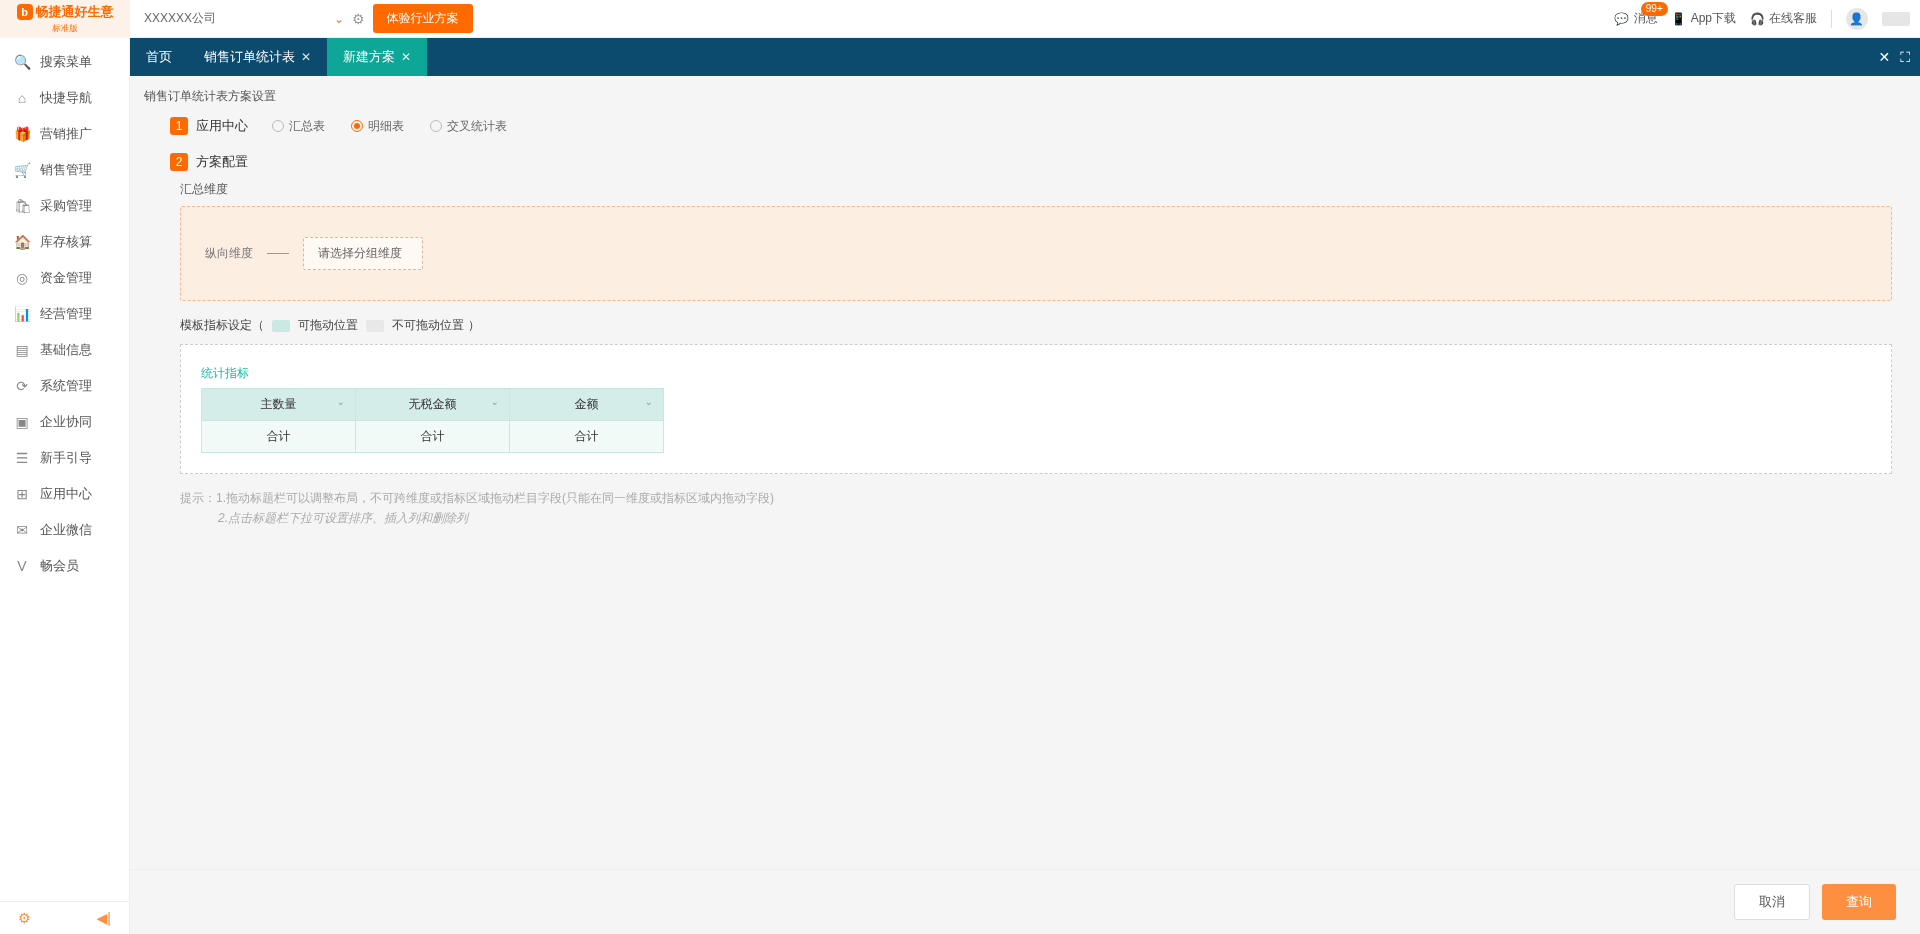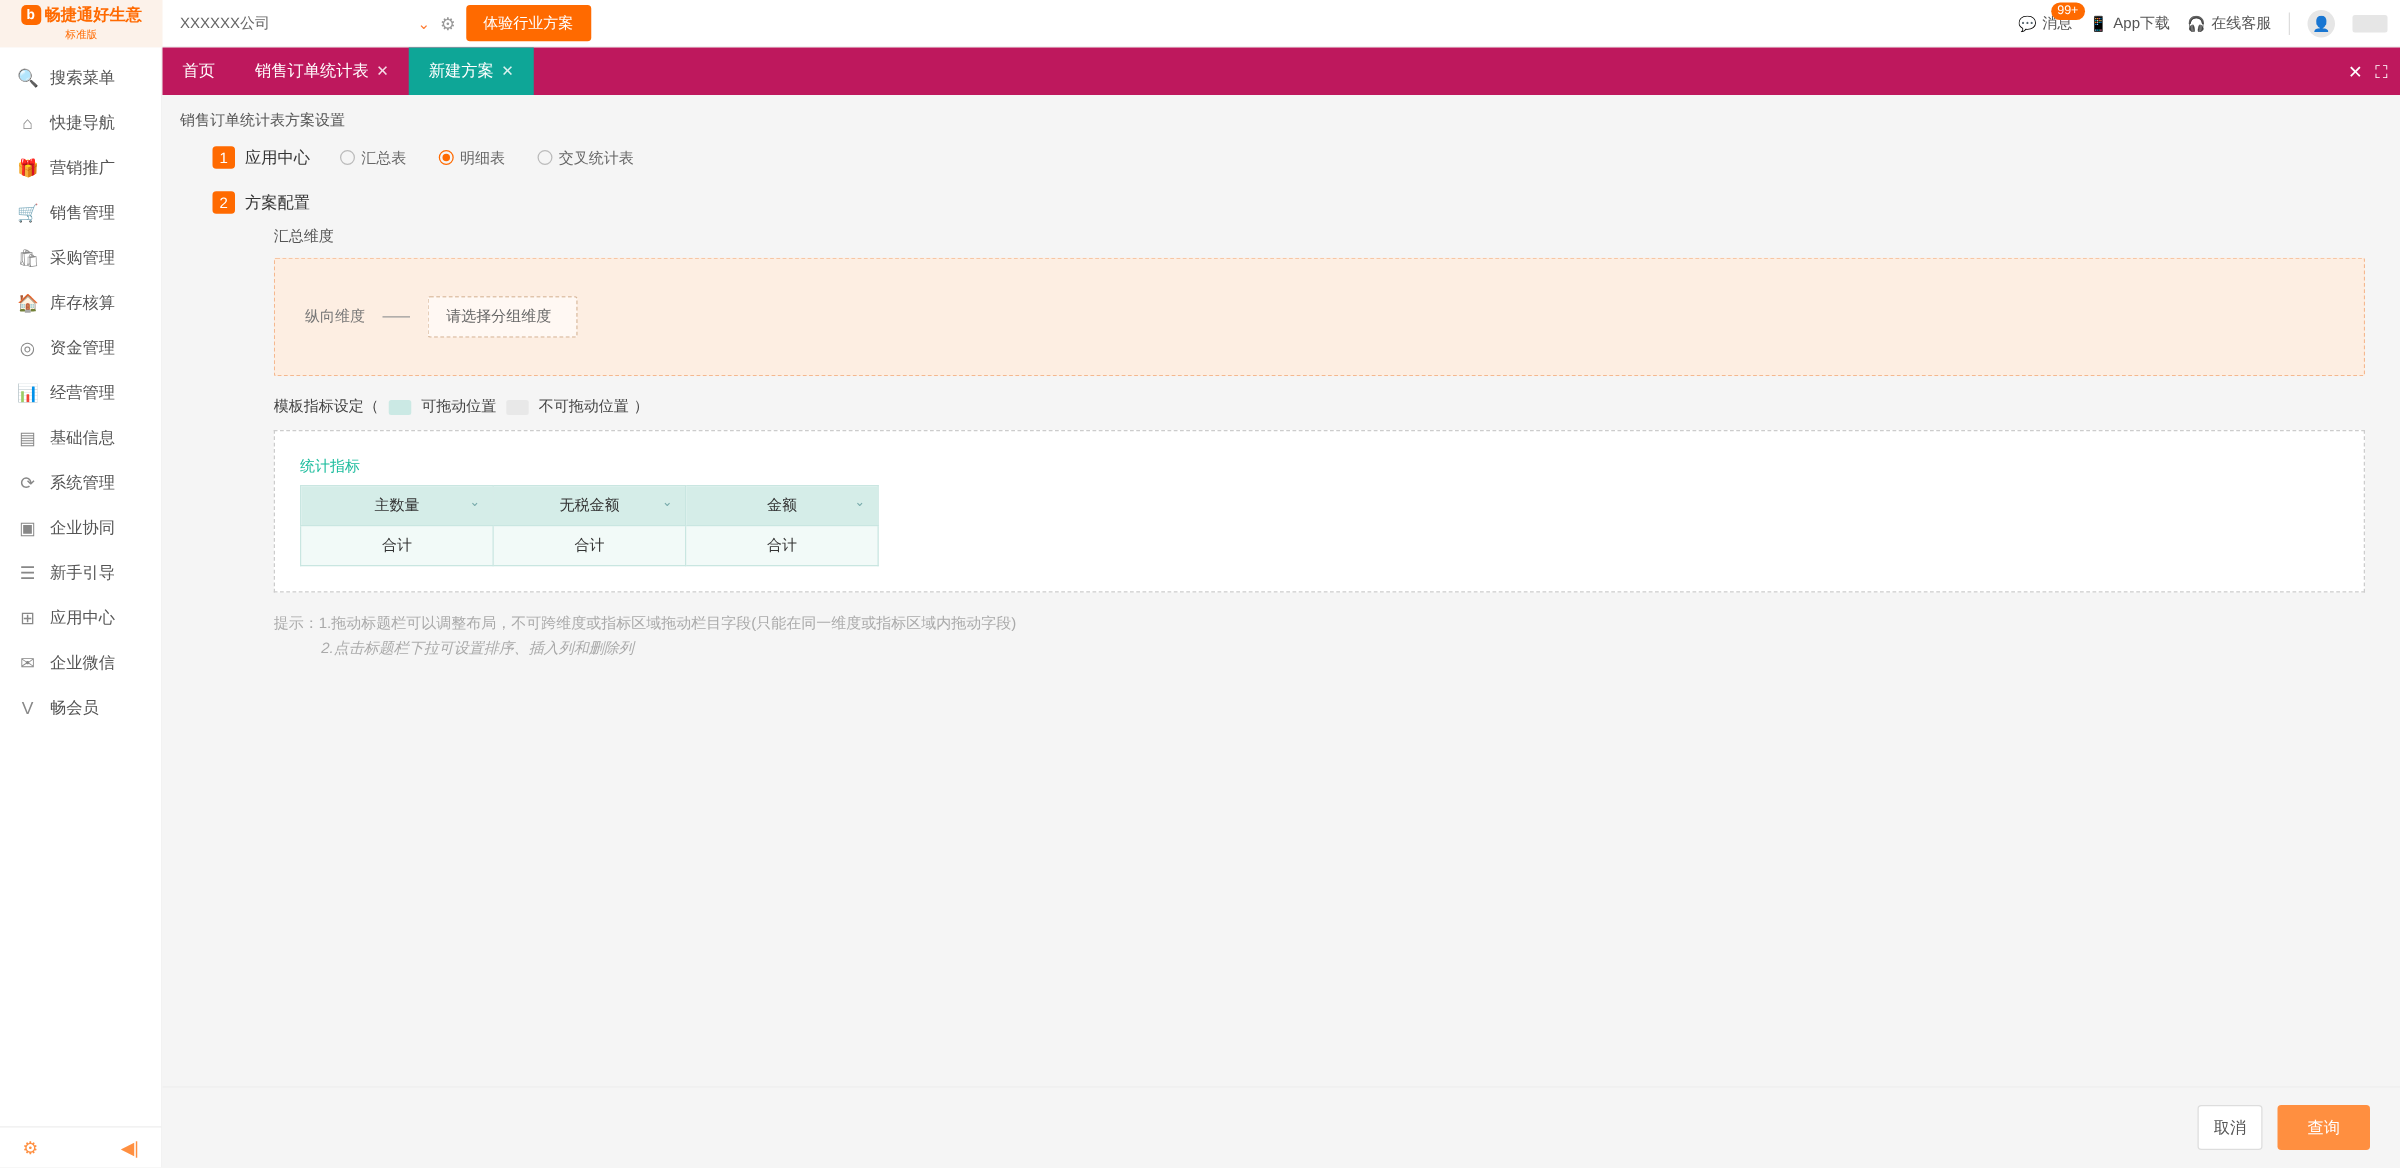--- a/index.html
+++ b/index.html
@@ -14,21 +14,21 @@
 .logo-text { font-size: 13px; color: #ff6a00; font-weight: 600; }
 .logo-sub { font-size: 10px; color: #ff6a00; transform: scale(0.85); }
 
 .company-box { display:flex; align-items:center; gap:8px; padding:0 14px; }
 .company-select { color:#666; font-size:12px; min-width:200px; display:flex; align-items:center; justify-content:space-between; cursor:pointer; }
 .chevron { color:#ff7a30; font-size:12px; }
 .gear-icon { color:#999; font-size:14px; cursor:pointer; }
 
 .btn-orange { background:#ff6a00; color:#fff; border:none; border-radius:3px; padding:6px 14px; font-size:12px; cursor:pointer; }
 .btn-orange2 { background:#ff8f40; color:#fff; border:none; border-radius:3px; padding:8px 24px; font-size:13px; cursor:pointer; }
-.btn-plain { background:#fff; color:#555; border:1px solid #ddd; border-radius:3px; padding:8px 12px; font-size:13px; cursor:pointer; }
+.btn-plain { background:#fff; color:#555; border:1px solid #ddd; border-radius:3px; padding:8px 24px; font-size:13px; cursor:pointer; }
 
 .header-right { margin-left:auto; display:flex; align-items:center; gap:14px; }
 .hicon { display:flex; align-items:center; gap:4px; color:#555; font-size:12px; cursor:pointer; position:relative; }
 .badge { position:absolute; top:-8px; right:-10px; background:#ff6a00; color:#fff; border-radius:8px; font-size:10px; padding:0 5px; line-height:14px; }
 .divider-v { width:1px; height:18px; background:#ddd; }
 .avatar { width:22px; height:22px; background:#e6e6e6; border-radius:50%; display:flex; align-items:center; justify-content:center; color:#bbb; }
 .avatar-name { width:28px; height:14px; background:#e6e6e6; border-radius:2px; }
 
 
 .body { display:flex; flex:1; min-height:0; }
@@ -36,21 +36,21 @@
 .nav-list { list-style:none; padding:6px 0; flex:1; }
 .nav-item { display:flex; align-items:center; gap:10px; padding:9px 14px; color:#555; cursor:pointer; font-size:13px; }
 .nav-ico { width:16px; text-align:center; color:#888; font-size:14px; }
 .sidebar-bottom { display:flex; align-items:center; justify-content:space-between; padding:8px 18px; border-top:1px solid #eee; }
 .gear { color:#ff8f40; font-size:14px; cursor:pointer; }
 .collapse { color:#ff8f40; font-size:14px; cursor:pointer; }
 
 .main { flex:1; display:flex; flex-direction:column; background:#f5f5f5; min-width:0; }
 
 
-.tabbar { display:flex; align-items:center; background:#be185d; color:#fff; height:38px; }
+.tabbar { display:flex; align-items:center; background:#0c4a6e; color:#fff; height:38px; }
 .tab { display:flex; align-items:center; gap:6px; padding:0 16px; height:100%; font-size:13px; cursor:pointer; }
 .tab.active { background:#0ea697; }
 .tab .close { font-size:12px; opacity:.85; }
 .tabbar-right { margin-left:auto; display:flex; align-items:center; gap:10px; padding-right:10px; }
 .tabx { cursor:pointer; font-size:14px; }
 
 
 .content-wrapper { flex:1; display:flex; flex-direction:column; min-height:0; }
 .content { padding:12px 14px; flex:1; overflow:auto; }
 .page-title { font-size:12px; color:#555; margin-bottom:12px; }
@@ -58,21 +58,21 @@
 .step-row { display:flex; align-items:center; gap:8px; margin:10px 0 18px 26px; }
 .step-badge { background:#ff6a00; color:#fff; width:18px; height:18px; border-radius:3px; display:flex; align-items:center; justify-content:center; font-size:12px; }
 .step-label { font-size:13px; color:#333; }
 
 .radio-group { display:flex; align-items:center; gap:26px; margin-left:16px; }
 .radio { display:flex; align-items:center; gap:5px; cursor:pointer; color:#666; font-size:12px; }
 .radio .dot { width:12px; height:12px; border:1px solid #bbb; border-radius:50%; display:inline-block; position:relative; }
 .radio.checked .dot { border-color:#ff6a00; }
 .radio.checked .dot::after { content:""; position:absolute; inset:2px; background:#ff6a00; border-radius:50%; }
 
-.section-block { margin-left:75px; margin-right:14px; }
+.section-block { margin-left:36px; margin-right:14px; }
 .subhead { font-size:12px; color:#555; margin:6px 0 8px 0; }
 
 .dim-area { border:1px dashed #f4b88f; background:#fdeee2; border-radius:2px; padding:30px 24px; margin-bottom:16px; }
 .dim-inner { display:flex; align-items:center; gap:14px; }
 .dim-label { color:#777; font-size:12px; }
 .dim-line { width:22px; height:0; border-top:1px solid #999; }
 .dim-input { border:1px dashed #d8b79a; background:#fff8f3; padding:7px 14px; color:#666; font-size:12px; border-radius:2px; min-width:120px; }
 
 .legend-row { color:#444; font-size:12px; display:flex; align-items:center; gap:4px; margin:4px 0 10px 0;}
 .legend-box { display:inline-block; width:18px; height:12px; border-radius:2px; margin:0 4px; vertical-align:middle; }

